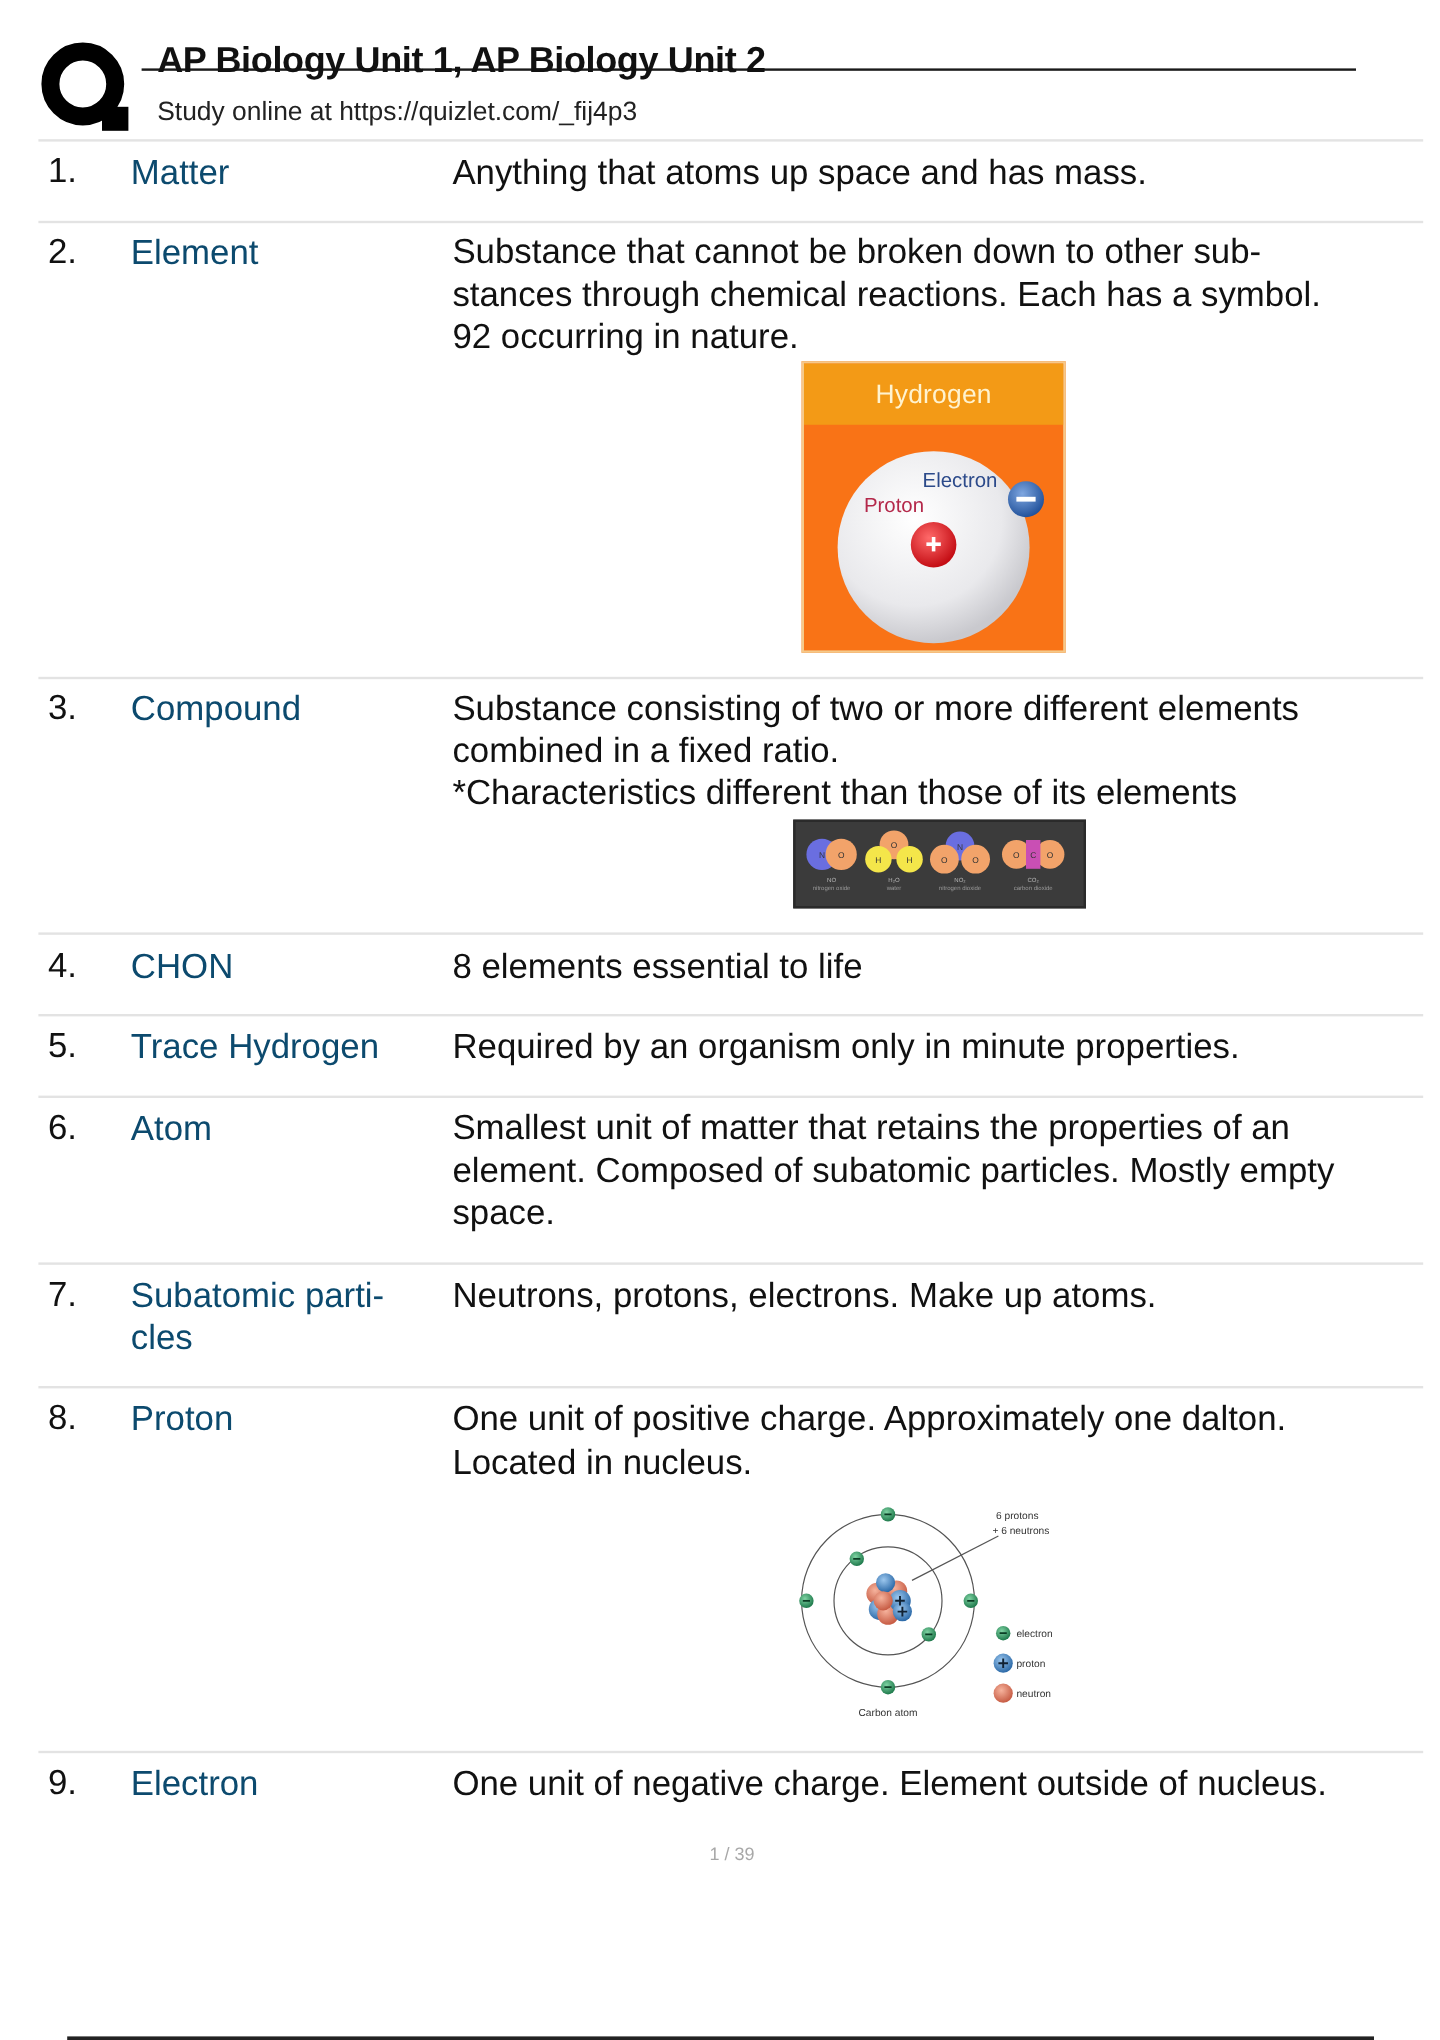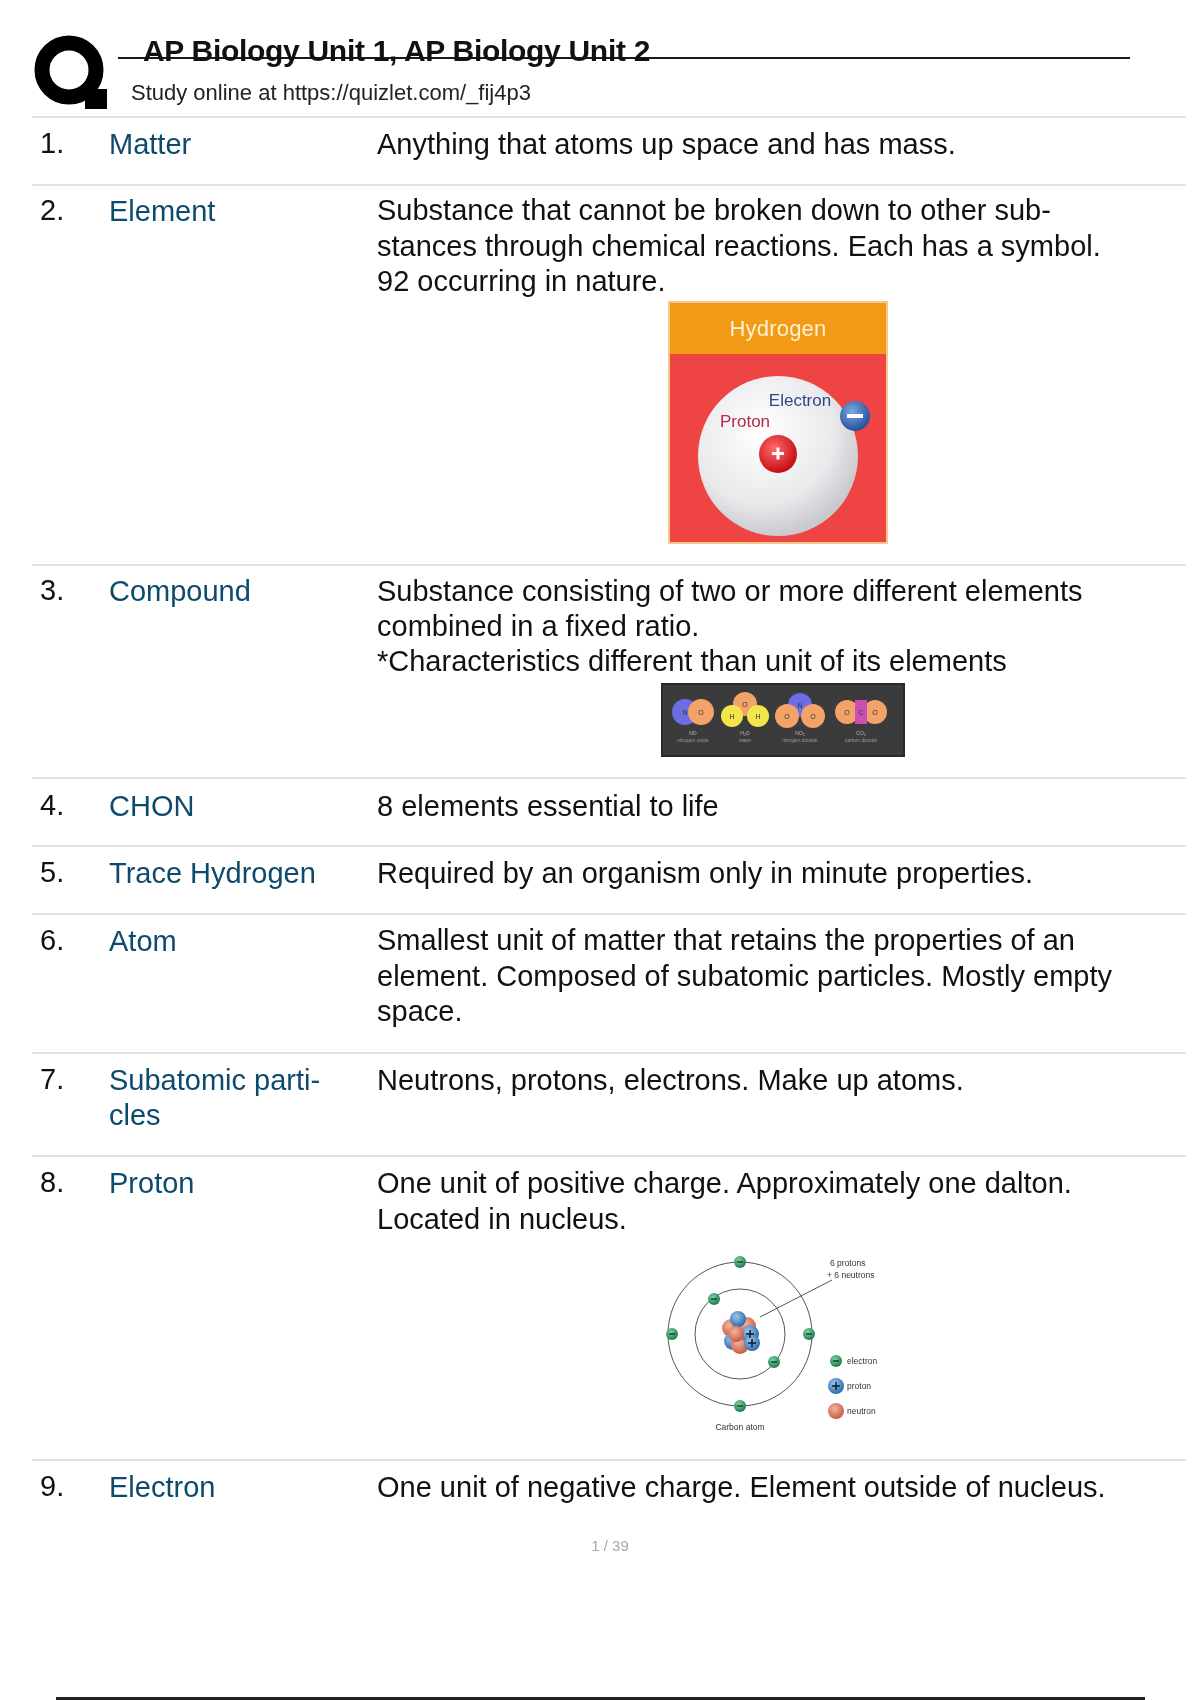--- a/index.html
+++ b/index.html
@@ -1,31 +1,31 @@
 <!DOCTYPE html>
 <html><head>
 <meta charset="utf-8">
 <style>
   html, body { margin: 0; padding: 0; background: #ffffff; }
   body { width: 1200px; height: 1700px; position: relative; overflow: hidden;
          font-family: "Liberation Sans", "DejaVu Sans", sans-serif; color: #111; }
   .abs { position: absolute; }
   .q-logo { left: 33px; top: 33px; width: 78px; height: 78px; }
-  .title { left: 131px; top: 34px; font-size: 30px; font-weight: bold; color: #111; letter-spacing: -0.3px; white-space: nowrap; margin-left: 12px; }
+  .title { left: 131px; top: 34px; font-size: 30px; font-weight: bold; color: #111; letter-spacing: -0.3px; white-space: nowrap; }
   .title-rule { left: 118px; top: 57px; width: 1012px; height: 2px; background: #1a1a1a; }
   .subtitle { left: 131px; top: 80px; font-size: 22px; color: #222; white-space: nowrap; }
   .sep { left: 32px; width: 1154px; height: 2px; background: #e3e3e3; }
   .num { left: 40px; font-size: 29px; color: #111; white-space: nowrap; }
   .term { left: 109px; font-size: 29px; font-weight: normal; color: #0c4a6e; line-height: 35px; width: 260px; }
   .def { left: 377px; font-size: 29px; color: #111; line-height: 35.5px; width: 810px; white-space: pre-line; }
   .pager { left: 0; width: 1220px; text-align: center; top: 1537px; font-size: 15px; color: #a8a8a8; }
   .bottom-rule { left: 56px; top: 1697px; width: 1089px; height: 3px; background: #222; }
 
   
-  .hydrogen { left: 668px; top: 301px; width: 220px; height: 243px; border: 2px solid #f5c98a; background: #ef4444; box-sizing: border-box; }
+  .hydrogen { left: 668px; top: 301px; width: 220px; height: 243px; border: 2px solid #f5c98a; background: #f97316; box-sizing: border-box; }
   .hydrogen .hdr { height: 51px; background: #f39a16; color: #fff3cf; font-size: 22px; text-align: center; line-height: 51px; letter-spacing: 0.2px; }
   
   .molecules { left: 661px; top: 683px; width: 244px; height: 74px; background: #3b3b3b; border: 2px solid #2a2a2a; box-sizing: border-box; }
 </style>
 </head>
 <body>
 
 <svg class="abs q-logo" viewBox="0 0 78 78">
   <circle cx="36" cy="37" r="27" fill="none" stroke="#000" stroke-width="15"></circle>
   <rect x="52" y="56" width="22" height="20" fill="#000"></rect>
@@ -84,21 +84,21 @@
       <rect x="106.5" y="93.5" width="3" height="12" fill="#fff"></rect>
     </svg>
   </div>
 </div>
 
 <div>
   <div class="abs num" style="top:574px">3.</div>
   <div class="abs term" style="top:574px">Compound</div>
   <div class="abs def" style="top:574px; line-height:35px">Substance consisting of two or more different elements
 combined in a fixed ratio.
-*Characteristics different than unit of its elements</div>
+*Characteristics different than those of its elements</div>
   <div class="abs molecules">
     <svg width="240" height="70" viewBox="0 0 240 70">
       <g font-family="Liberation Sans, sans-serif" font-size="7" text-anchor="middle">
 
         <circle cx="22" cy="27" r="13" fill="#6a6ee0"></circle>
         <circle cx="38" cy="27" r="13" fill="#f2a36a"></circle>
         <text x="22" y="30" fill="#333">N</text>
           <text x="38" y="30" fill="#333">O</text>
         <text x="30" y="50" fill="#bbb" font-size="5">NO</text>
         <text x="30" y="57" fill="#999" font-size="5">nitrogen oxide</text>

